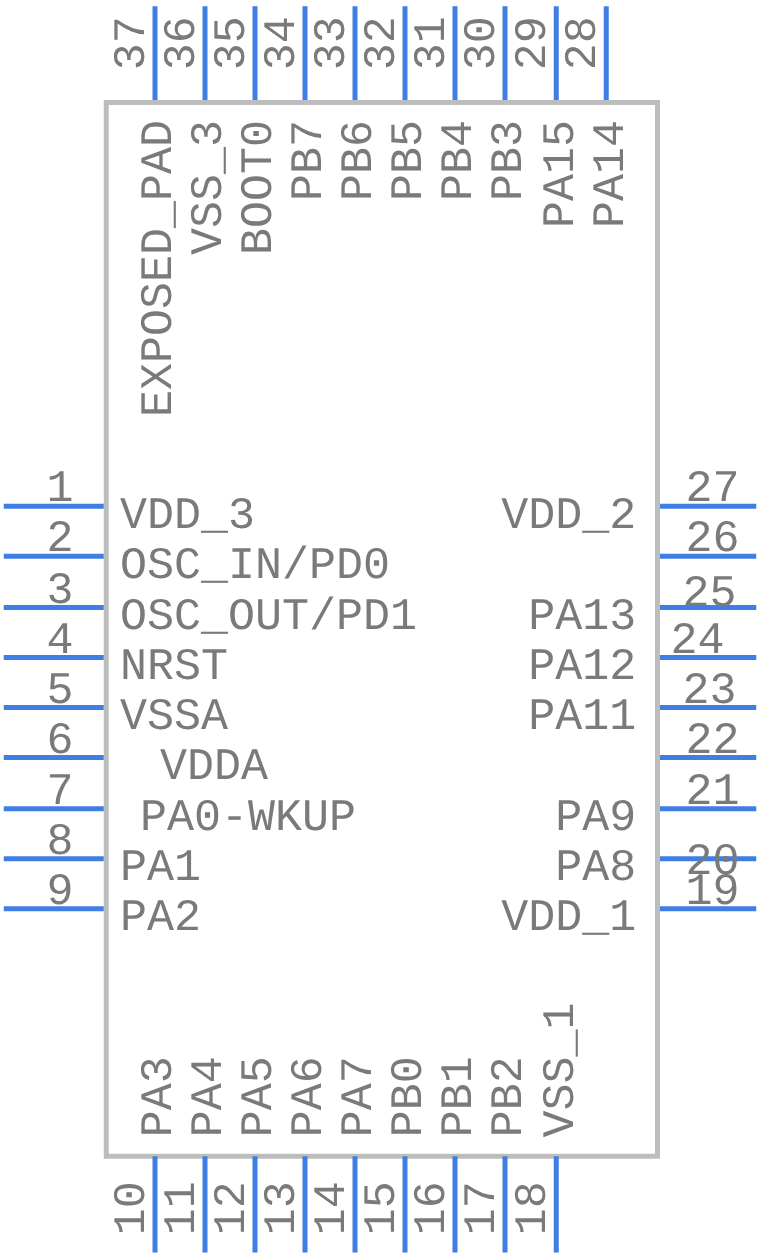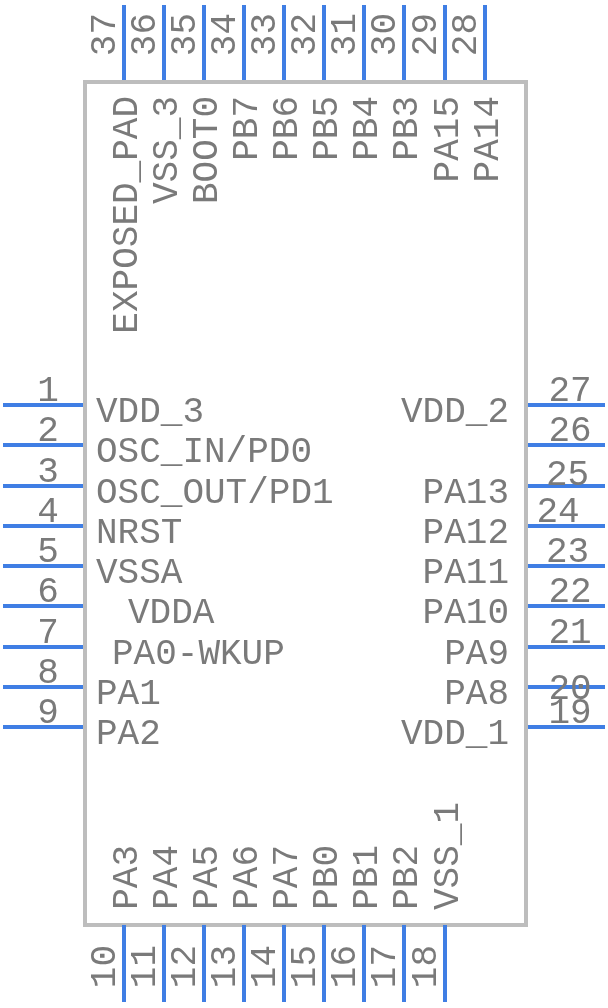--- a/index.html
+++ b/index.html
@@ -133,21 +133,20 @@
     <div class="lbl" style="left: 546px; top: 458px; width: 48px; ">25</div>
     <div class="lbl" style="right: 99px; top: 475.5px;">PA13</div>
     <div class="pin-line" style="left: 528px; top: 523.75px; width: 77px; height: 4px;"></div>
     <div class="lbl" style="left: 534px; top: 494.75px; width: 48px; text-align: center;">24</div>
     <div class="lbl" style="right: 99px; top: 515.75px;">PA12</div>
     <div class="pin-line" style="left: 528px; top: 564px; width: 77px; height: 4px;"></div>
     <div class="lbl" style="left: 546px; top: 535px; width: 48px; text-align: left;">23</div>
     <div class="lbl" style="right: 99px; top: 556px;">PA11</div>
     <div class="pin-line" style="left: 528px; top: 604.25px; width: 77px; height: 4px;"></div>
     <div class="lbl" style="left: 546px; top: 575.25px; width: 48px; text-align: center;">22</div>
-    <div class="lbl" style="right: 99px; top: 596.25px;">PA10</div>
     <div class="pin-line" style="left: 528px; top: 644.5px; width: 77px; height: 4px;"></div>
     <div class="lbl" style="left: 546px; top: 615.5px; width: 48px; text-align: center;">21</div>
     <div class="lbl" style="right: 99px; top: 636.5px;">PA9</div>
     <div class="pin-line" style="left: 528px; top: 684.75px; width: 77px; height: 4px;"></div>
     <div class="lbl" style="left: 546px; top: 655.75px; width: 48px; text-align: center; margin-top: 16px;">20</div>
     <div class="lbl" style="right: 99px; top: 676.75px;">PA8</div>
     <div class="pin-line" style="left: 528px; top: 725px; width: 77px; height: 4px;"></div>
     <div class="lbl" style="left: 546px; top: 696px; width: 48px; text-align: center;">19</div>
     <div class="lbl" style="right: 99px; top: 717px;">VDD_1</div>
   </div>

